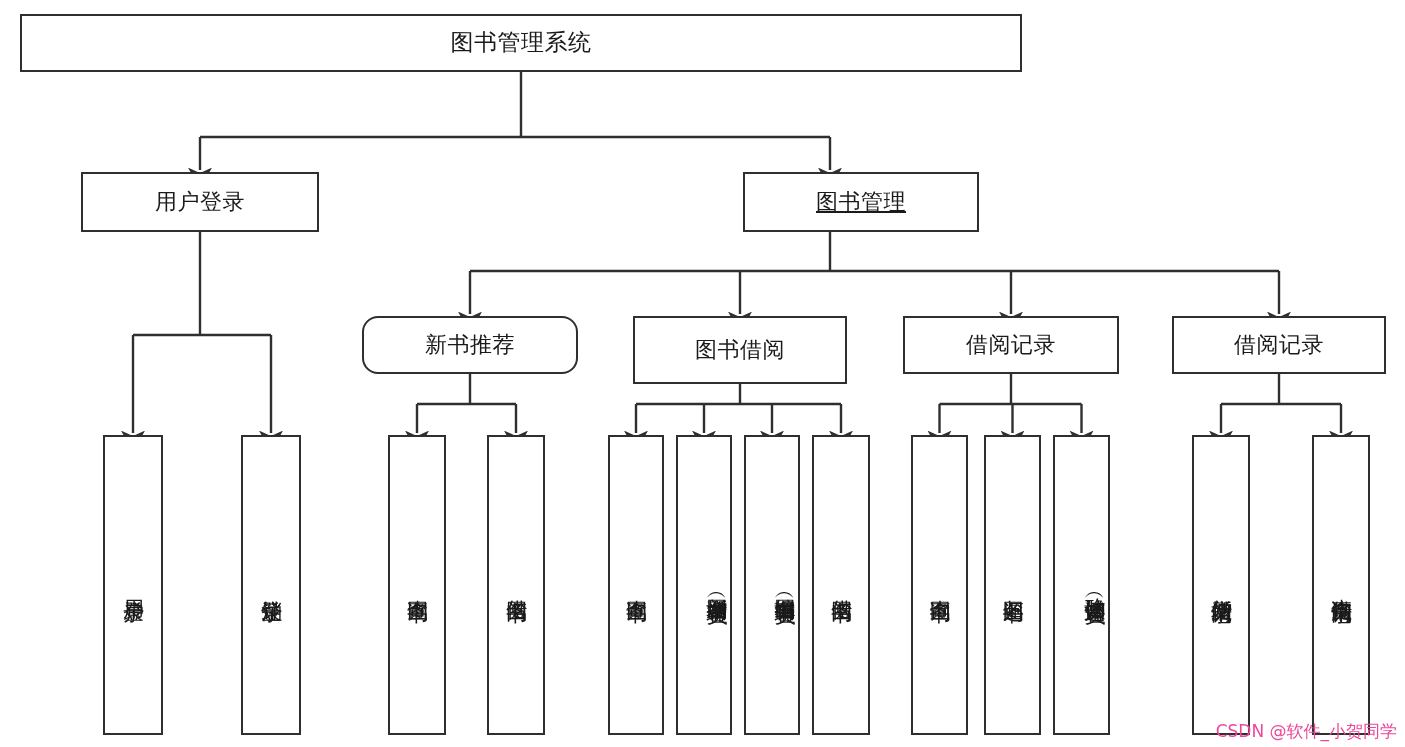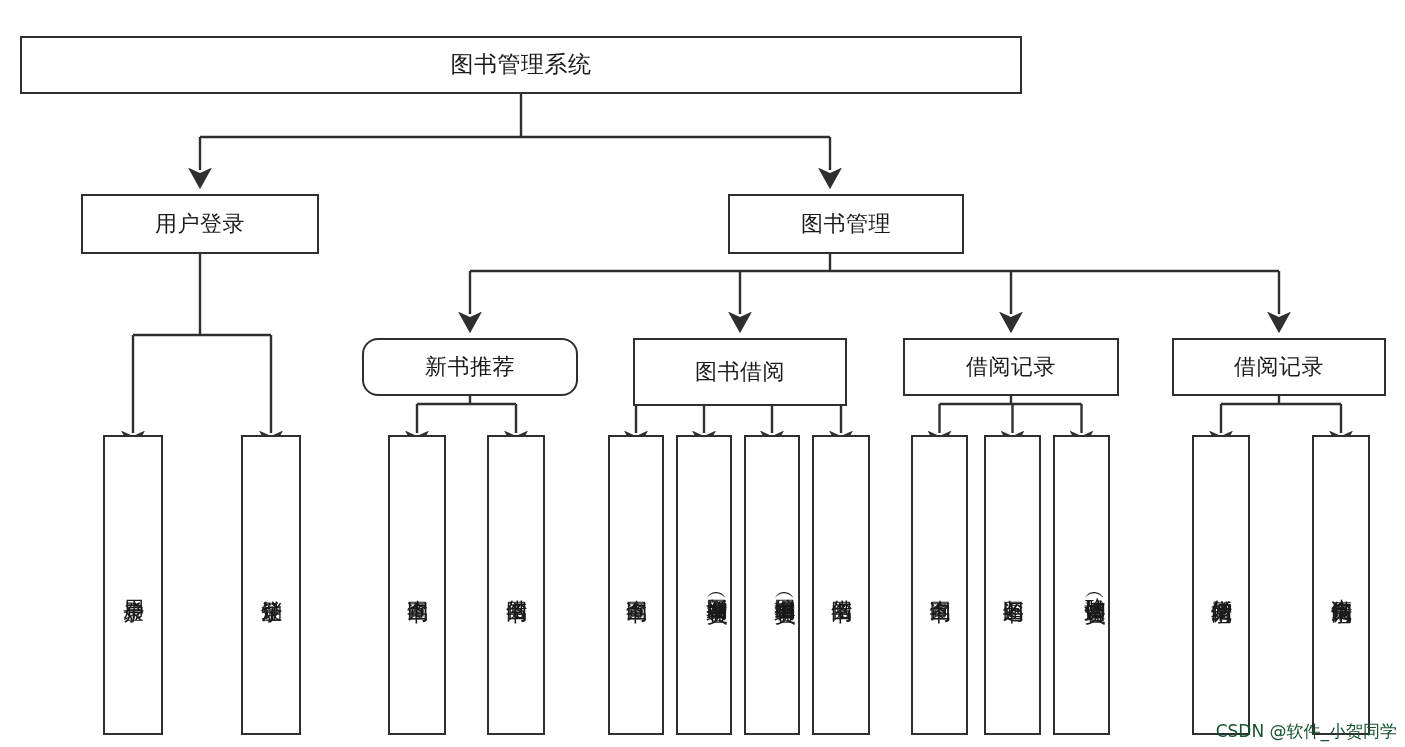--- a/index.html
+++ b/index.html
@@ -34,21 +34,20 @@
     align-items: center;
     justify-content: center;
     color: #1a1a1a;
     z-index: 2;
   }
   .node-h {
     font-size: 22px;
     line-height: 1.1;
     letter-spacing: 0.5px;
     white-space: nowrap;
-    margin-top: 22px;
   }
   .node-root {
     font-size: 23px;
   }
   .node-v {
     writing-mode: vertical-rl;
     text-orientation: upright;
     font-size: 21px;
     line-height: 1.32;
     letter-spacing: 1px;
@@ -57,21 +56,21 @@
     justify-content: center;
   }
   .node-v.centered {
     align-items: center;
   }
   .watermark {
     position: absolute;
     right: 8px;
     bottom: 4px;
     font-size: 17px;
-    color: #14532d;
+    color: #ec4899;
     z-index: 5;
     white-space: nowrap;
     font-family: "DejaVu Sans", "Liberation Sans", sans-serif;
   }
 </style>
 </head>
 <body>
 
 <div id="canvas">
 
@@ -118,21 +117,21 @@
       </g>
   </svg>
 
   <div id="node-layer">
       <div class="node node-h node-root" style="left: 20px; top: 14px; width: 1002px; height: 58px;">
         <span>图书管理系统</span>
       </div>
       <div class="node node-h" style="left: 81px; top: 172px; width: 238px; height: 60px;">
         <span>用户登录</span>
       </div>
-      <div class="node node-h" style="left: 728px; top: 172px; width: 236px; height: 60px;">
+      <div class="node node-h" style="left: 743px; top: 172px; width: 236px; height: 60px; text-decoration: underline;">
         <span>图书管理</span>
       </div>
       <div class="node node-h" style="left: 362px; top: 316px; width: 216px; height: 58px; border-radius: 16px;">
         <span>新书推荐</span>
       </div>
       <div class="node node-h" style="left: 633px; top: 316px; width: 214px; height: 68px;">
         <span>图书借阅</span>
       </div>
       <div class="node node-h" style="left: 903px; top: 316px; width: 216px; height: 58px;">
         <span>借阅记录</span>

